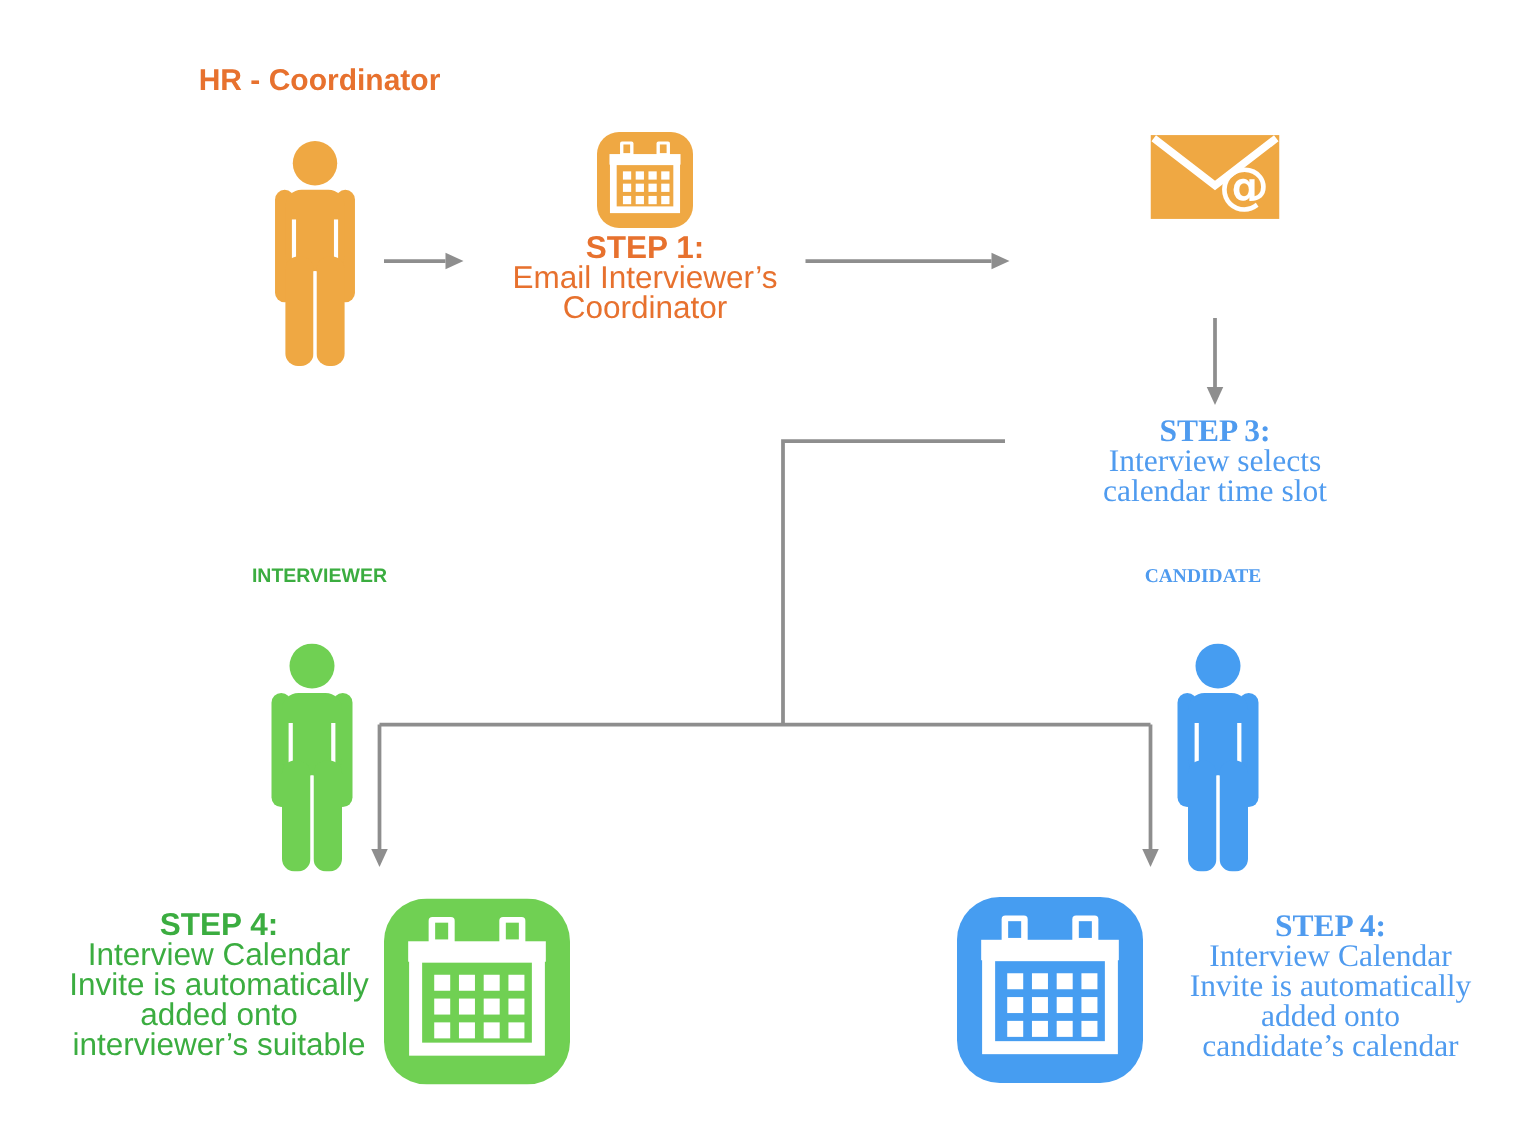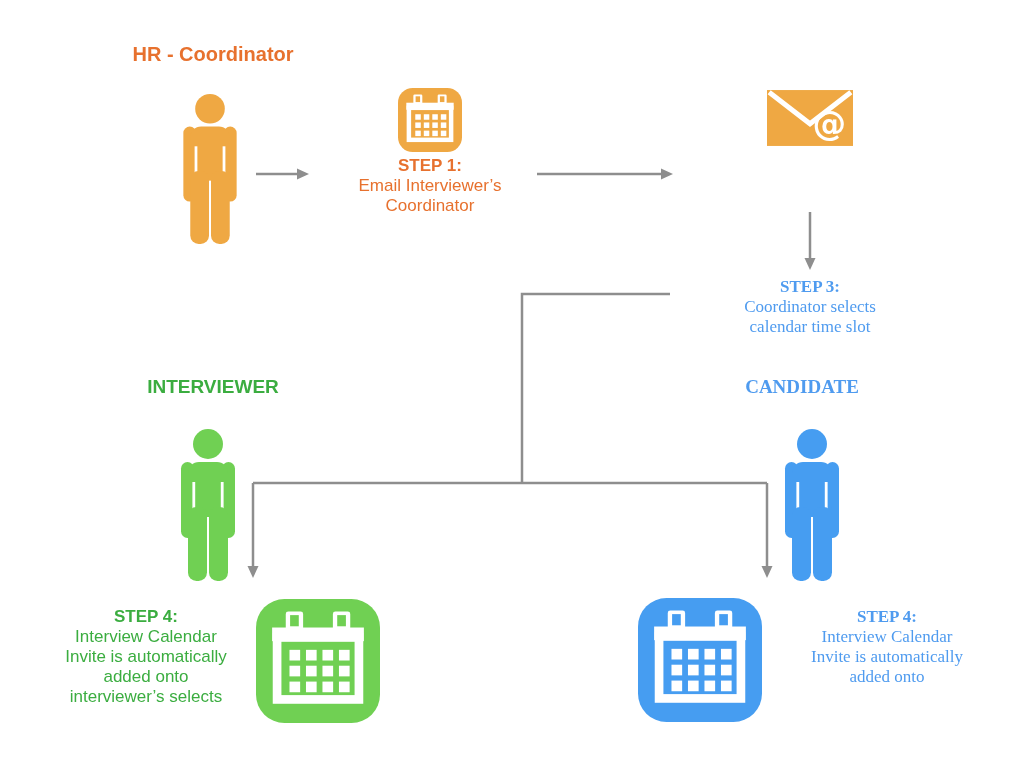--- a/index.html
+++ b/index.html
@@ -8,28 +8,28 @@
     width: 1024px;
     height: 764px;
     background: #ffffff;
     font-family: "Liberation Sans", sans-serif;
     overflow: hidden;
   }
   .abs { position: absolute; }
   .cx { transform: translateX(-50%); }
   .actor-label {
     font-weight: bold;
-    font-size: 19px;
+    font-size: 13px;
     white-space: nowrap;
   }
   .hr-label { font-size: 20px; font-weight: bold; white-space: nowrap; }
   .step {
     text-align: center;
     white-space: nowrap;
-    font-size: 17px;
+    font-size: 21px;
     line-height: 20px;
   }
   .step .title { font-weight: bold; }
   .orange { color: var(--orange_text); }
   .green  { color: var(--green_text); }
   .blue   { color: var(--blue_text); font-family: Liberation Serif, serif; }
   .overlay { position: absolute; left: 0; top: 0; pointer-events: none; }
   .overlay line, .overlay polyline {
     stroke: var(--gray);
     stroke-width: 2.5;
@@ -122,36 +122,36 @@
 
   <svg class="abs" style="left:767px; top:90px;" width="86" height="56" viewBox="0 0 120 78">
     <rect x="0" y="0" width="120" height="78" style="fill:var(--amber)"></rect>
     <polyline points="3,3 60,47 117,3" fill="none" stroke="#ffffff" stroke-width="7"></polyline>
     <text x="87" y="63" text-anchor="middle" font-size="47" font-weight="bold" fill="#ffffff" font-family="&quot;DejaVu Sans&quot;, sans-serif">@</text>
   </svg>
 
 
   <div class="abs cx step blue" style="left:810px; top:277px;">
     <div class="title">STEP 3:</div>
-    <div>Coordinator selects</div>
+    <div>Interview selects</div>
     <div>calendar time slot</div>
   </div>
 
   <div class="abs cx actor-label green" style="left:213px; top:376px;">INTERVIEWER</div>
 
   <svg class="abs icon-green" style="left:177px; top:429px;" width="62" height="152" viewBox="0 0 62 152">
       <use href="#sym-person"></use>
     </svg>
 
   <div class="abs cx step green" style="left:146px; top:607px;">
     <div class="title">STEP 4:</div>
     <div>Interview Calendar</div>
     <div>Invite is automatically</div>
     <div>added onto</div>
-    <div>interviewer’s selects</div>
+    <div>interviewer’s suitable</div>
   </div>
 
   <svg class="abs icon-green" style="left:256px; top:599px;" width="124" height="124" viewBox="0 0 100 100">
       <use href="#sym-calendar"></use>
     </svg>
 
   <div class="abs cx actor-label blue" style="left:802px; top:376px;">CANDIDATE</div>
 
   <svg class="abs icon-blue" style="left:781px; top:429px;" width="62" height="152" viewBox="0 0 62 152">
       <use href="#sym-person"></use>
@@ -159,15 +159,16 @@
 
   <svg class="abs icon-blue" style="left:638px; top:598px;" width="124" height="124" viewBox="0 0 100 100">
       <use href="#sym-calendar"></use>
     </svg>
 
   <div class="abs cx step blue" style="left:887px; top:607px;">
     <div class="title">STEP 4:</div>
     <div>Interview Calendar</div>
     <div>Invite is automatically</div>
     <div>added onto</div>
+    <div>candidate’s calendar</div>
   </div>
 
 </div>
 
 </body></html>

